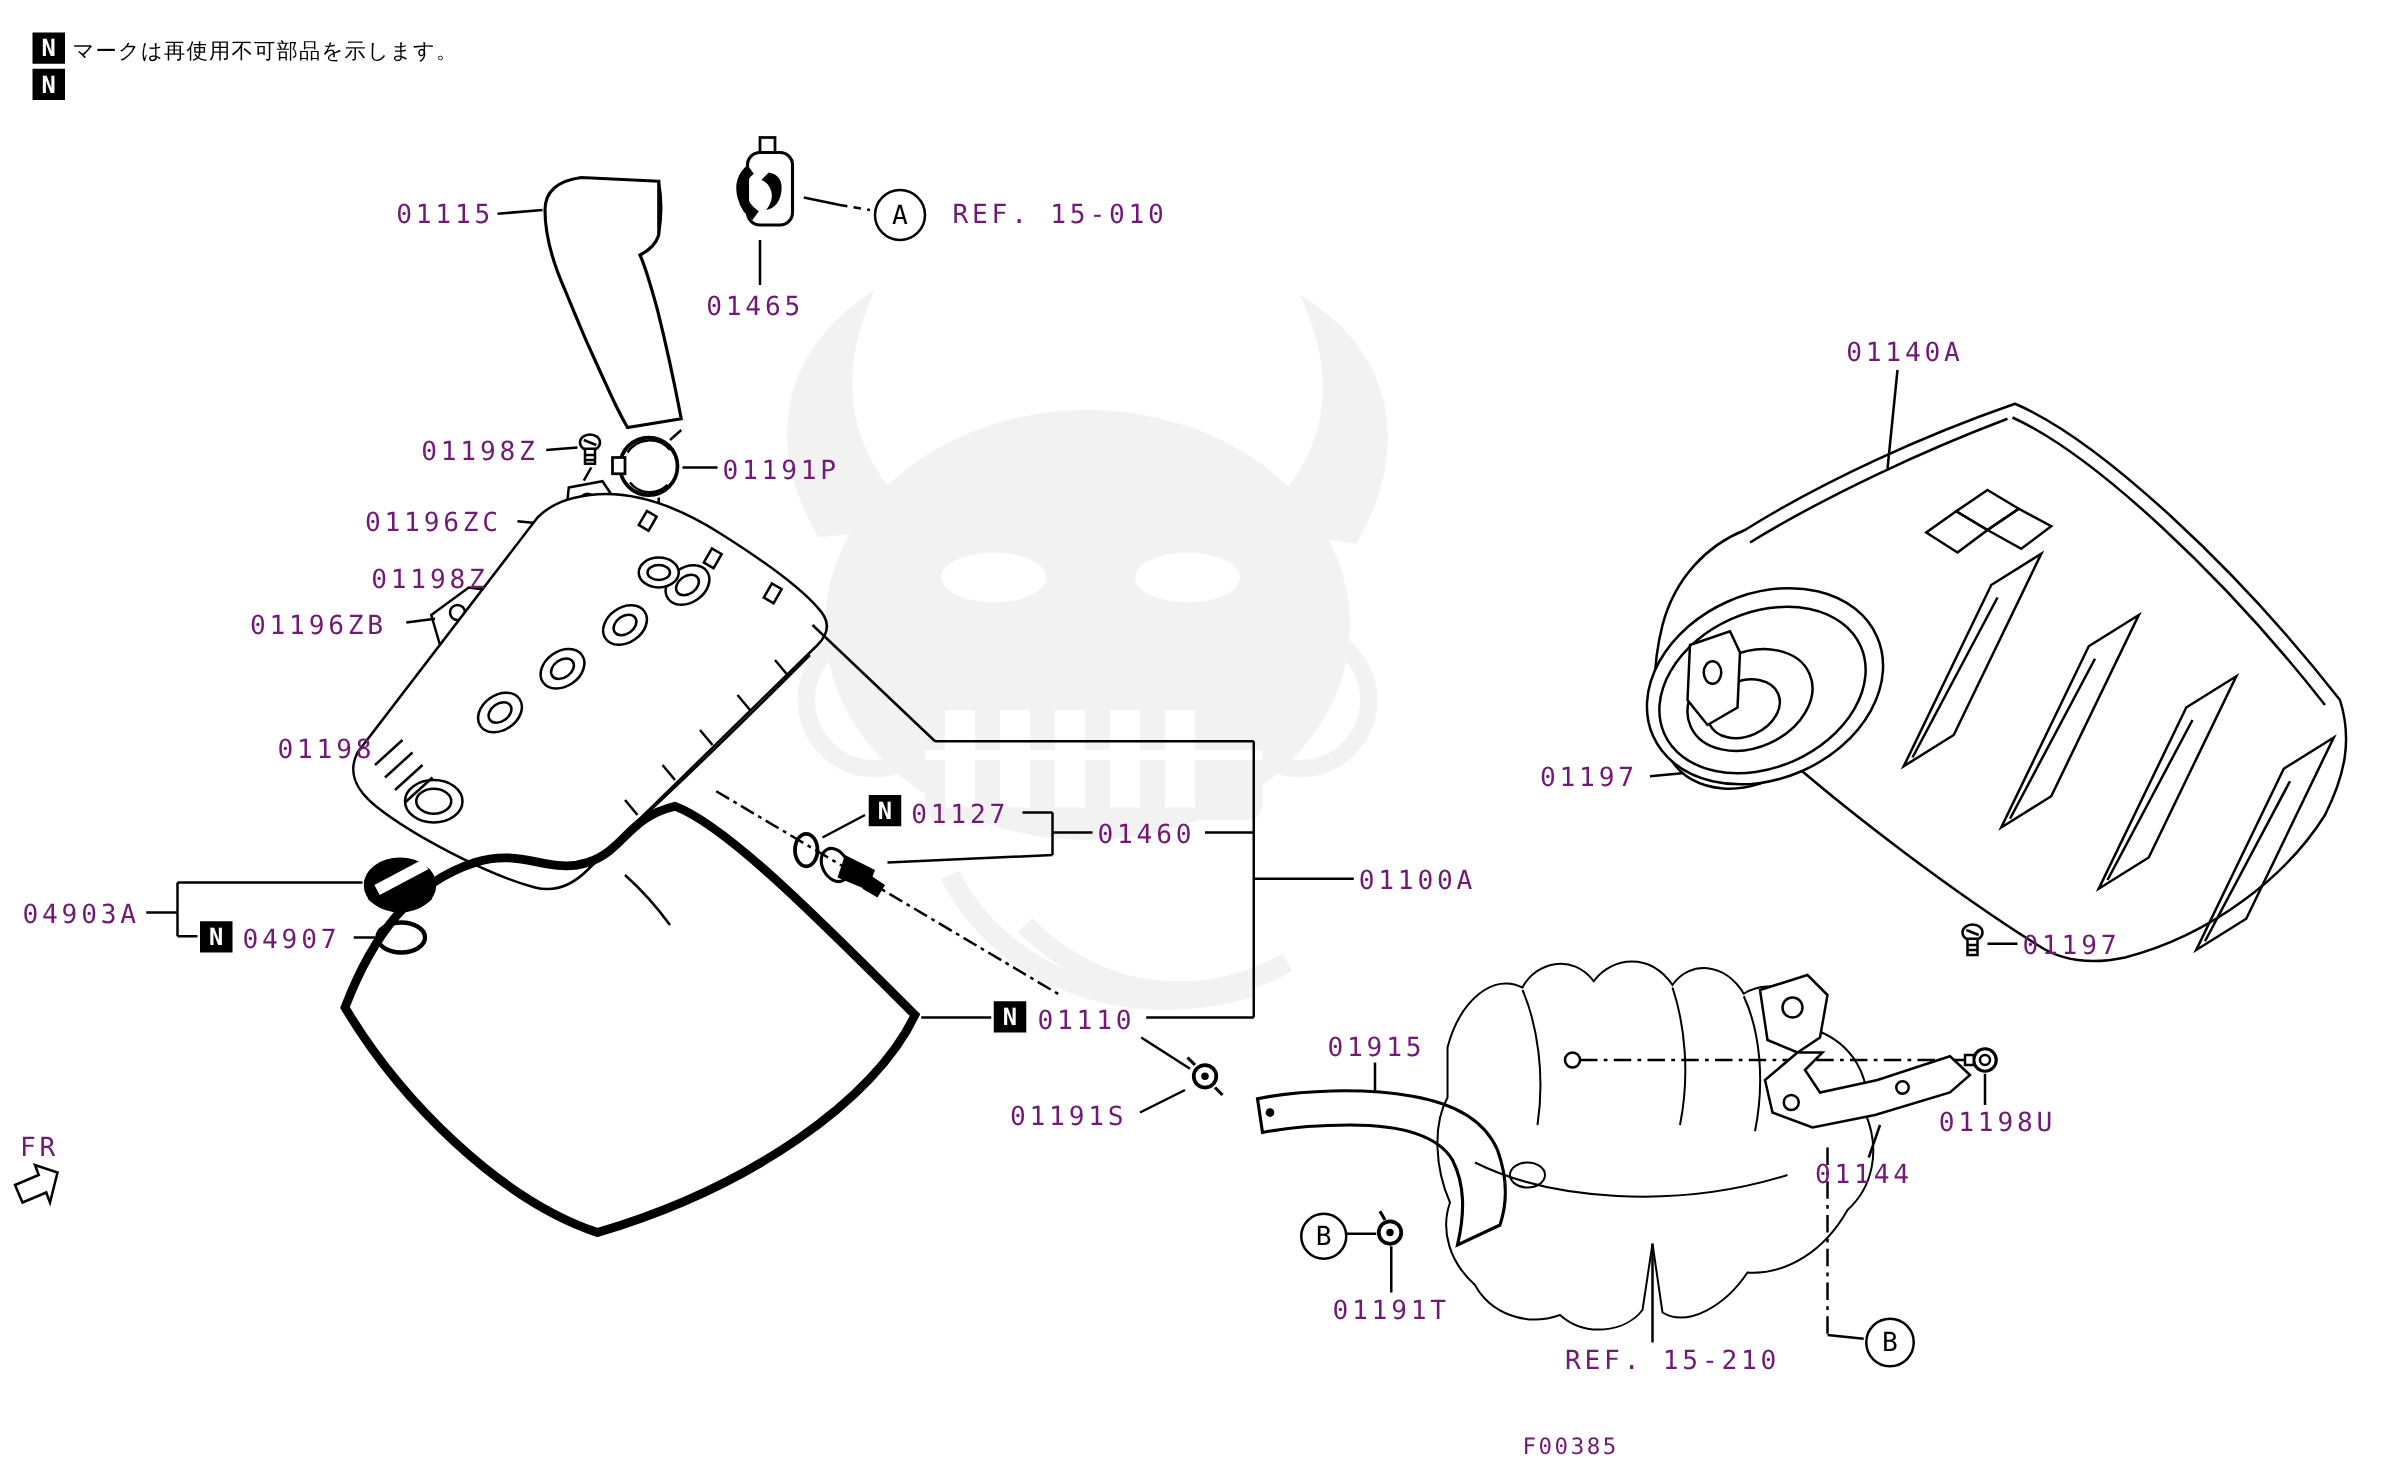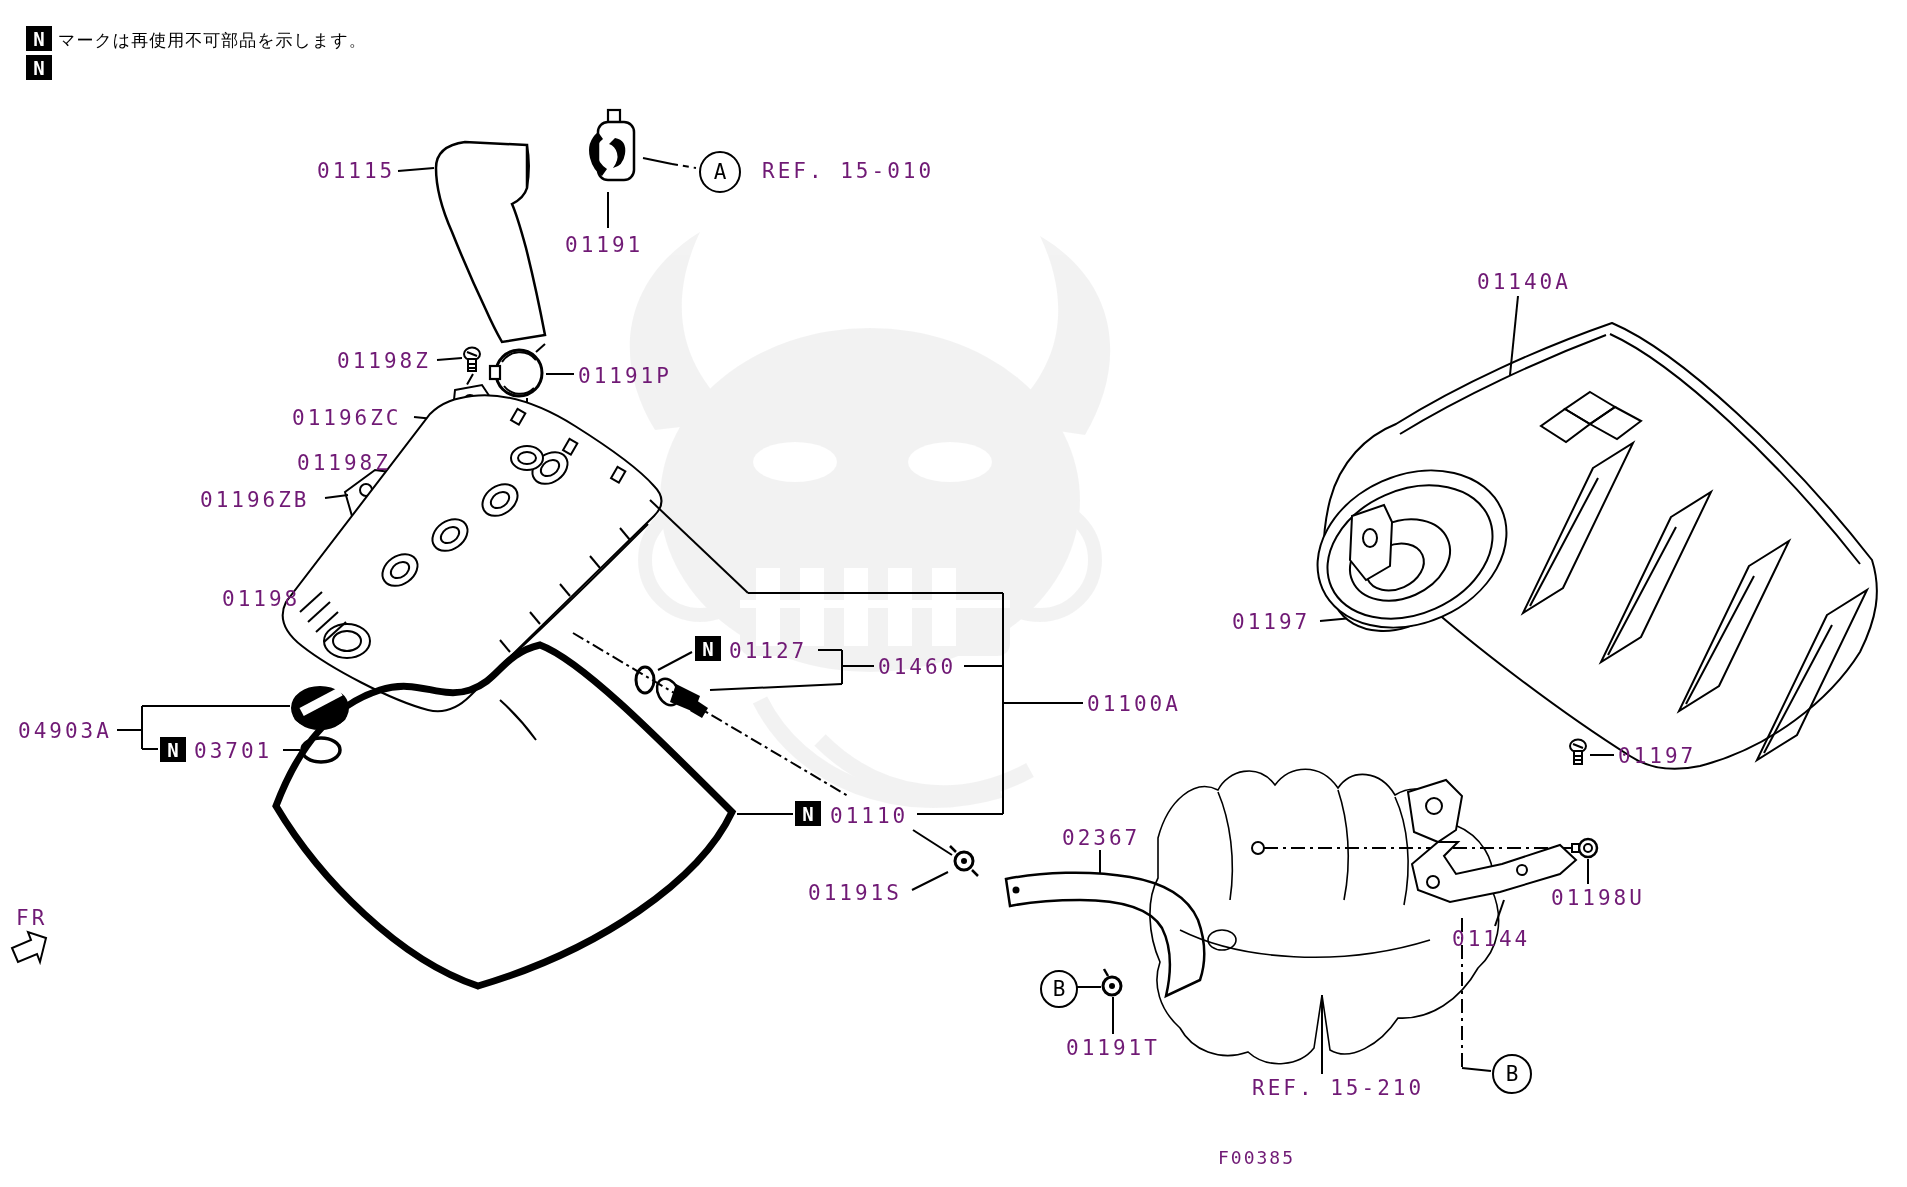--- a/index.html
+++ b/index.html
@@ -281,43 +281,43 @@
 
     <path d="M46 938 L28 932 L31 940 L12 948 L18 962 L37 954 L40 962 Z" fill="#fff"></path>
   </g>
 </svg>
 
 <div class="nbox" style="left:26px;top:26px">N</div>
 <div class="note-jp" style="left:58px;top:29px">マークは再使用不可部品を示します。</div>
 <div class="nbox" style="left:26px;top:55px">N</div>
 
 <div class="lbl" style="left:317px;top:159px">01115</div>
-<div class="lbl" style="left:565px;top:233px">01191</div>
+<div class="lbl" style="left:565px;top:233px">01465</div>
 <div class="cbadge" style="left:699px;top:151px;width:38px;height:38px">A</div>
 <div class="lbl" style="left:762px;top:159px">REF. 15-010</div>
 
 <div class="lbl" style="left:337px;top:349px">01198Z</div>
 <div class="lbl" style="left:578px;top:364px">01191P</div>
 <div class="lbl" style="left:292px;top:406px">01196ZC</div>
 <div class="lbl" style="left:297px;top:451px">01198Z</div>
 <div class="lbl" style="left:200px;top:488px">01196ZB</div>
 <div class="lbl" style="left:222px;top:587px">01198</div>
 
 <div class="lbl" style="left:18px;top:719px">04903A</div>
 <div class="nbox" style="left:160px;top:737px">N</div>
-<div class="lbl" style="left:194px;top:739px">03701</div>
+<div class="lbl" style="left:194px;top:739px">04907</div>
 
 <div class="nbox" style="left:695px;top:636px">N</div>
 <div class="lbl" style="left:729px;top:639px">01127</div>
 <div class="lbl" style="left:878px;top:655px">01460</div>
 <div class="lbl" style="left:1087px;top:692px">01100A</div>
 <div class="nbox" style="left:795px;top:801px">N</div>
 <div class="lbl" style="left:830px;top:804px">01110</div>
 <div class="lbl" style="left:808px;top:881px">01191S</div>
-<div class="lbl" style="left:1062px;top:826px">02367</div>
+<div class="lbl" style="left:1062px;top:826px">01915</div>
 
 <div class="lbl" style="left:1477px;top:270px">01140A</div>
 <div class="lbl" style="left:1232px;top:610px">01197</div>
 <div class="lbl" style="left:1618px;top:744px">01197</div>
 <div class="lbl" style="left:1551px;top:886px">01198U</div>
 <div class="lbl" style="left:1452px;top:927px">01144</div>
 
 <div class="cbadge" style="left:1040px;top:970px;width:34px;height:34px">B</div>
 <div class="lbl" style="left:1066px;top:1036px">01191T</div>
 <div class="lbl" style="left:1252px;top:1076px">REF. 15-210</div>

